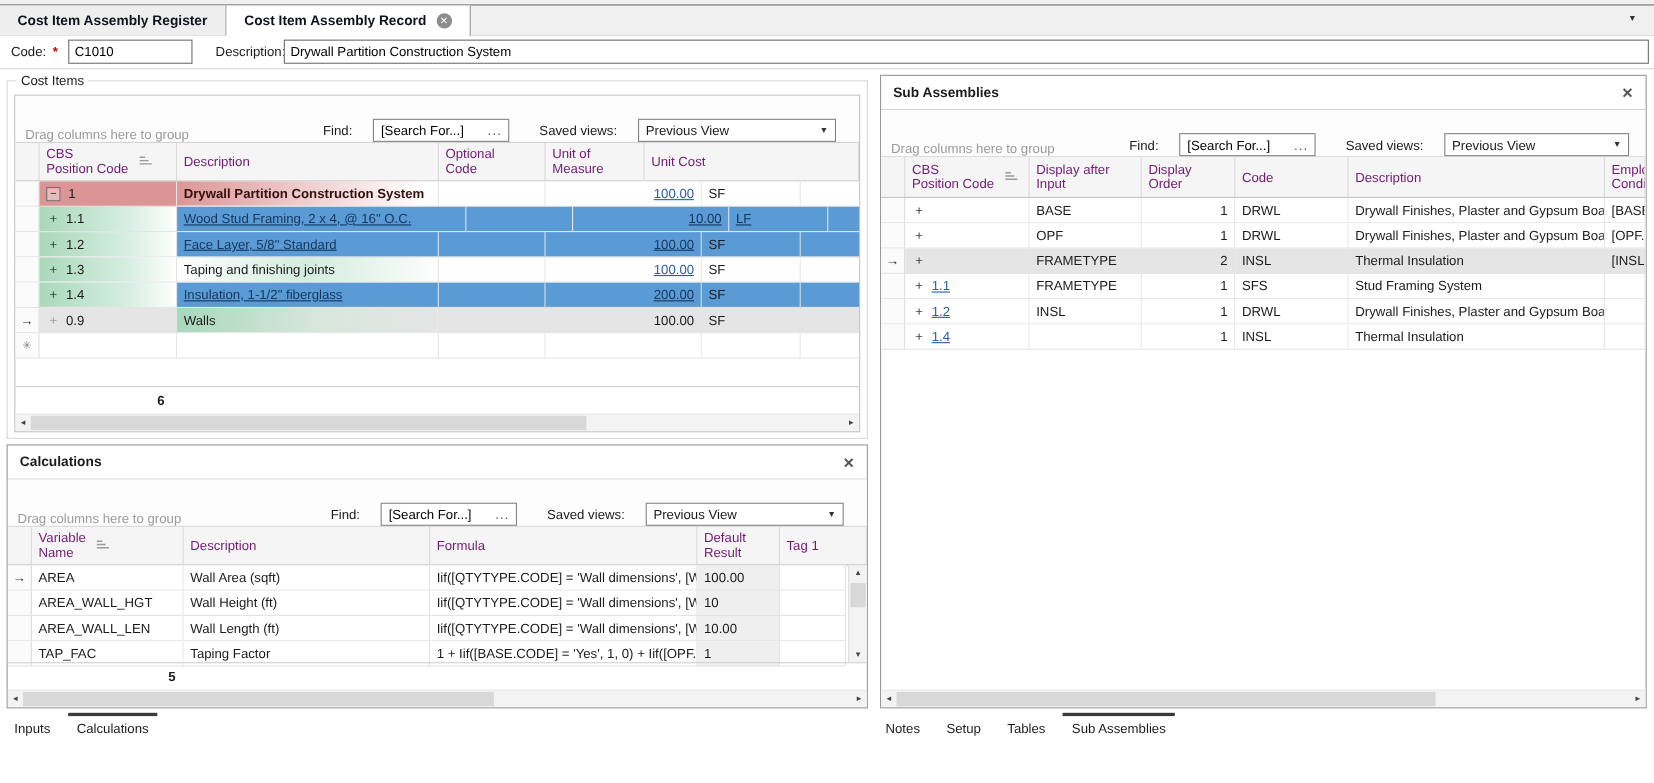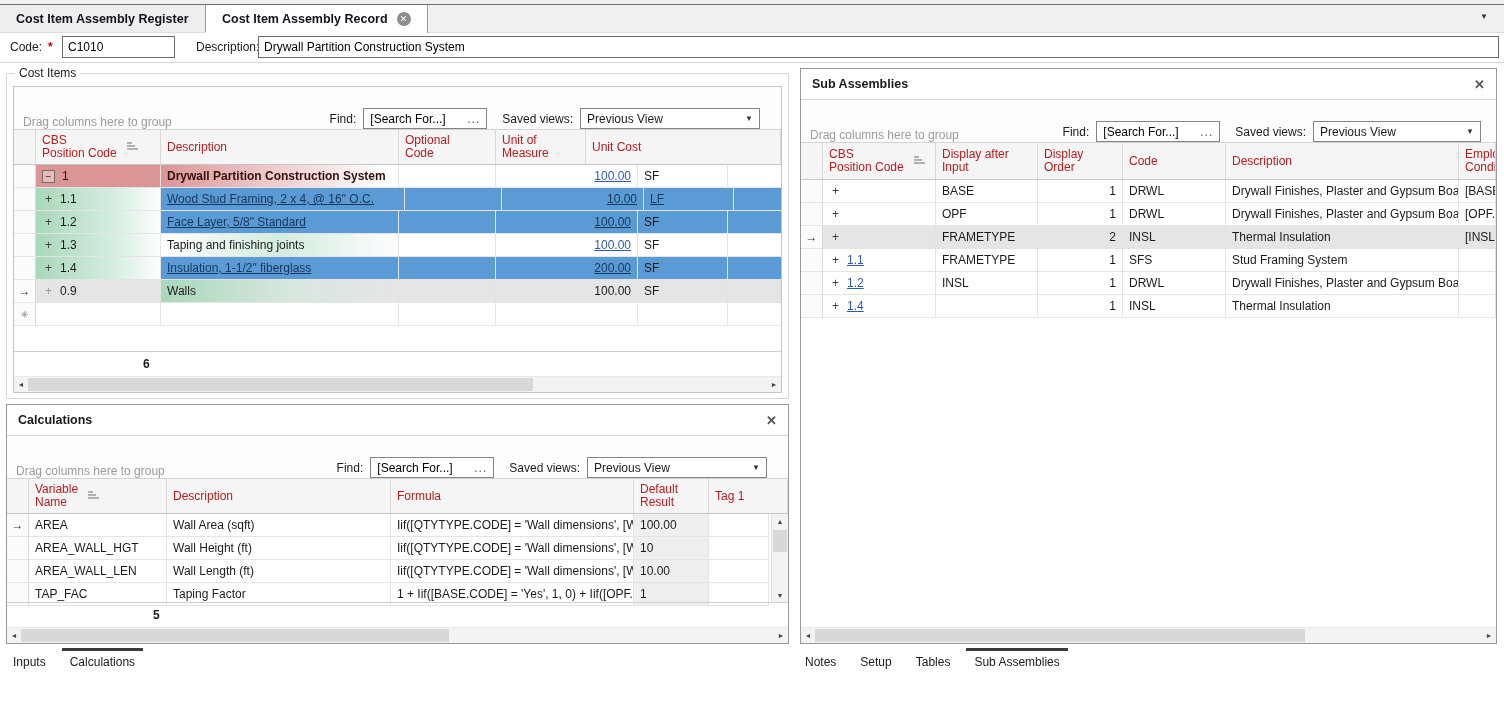--- a/index.html
+++ b/index.html
@@ -28,33 +28,33 @@
     display:flex;flex-direction:column;overflow:hidden;background:#fff;}
   
   .panel{position:absolute;border:1px solid #989898;background:#fff;display:flex;flex-direction:column;
     box-sizing:border-box;overflow:hidden;}
   .titlebar{flex:0 0 30px;display:flex;align-items:center;padding:0 11px;border-bottom:1px solid #d4d4d4;
     font-weight:bold;font-size:12.5px;}
   .panel-close{margin-left:auto;color:#555;font-size:13px;}
   
   .gtoolbar{flex:0 0 30px;display:flex;align-items:flex-end;padding:0 9px;border-bottom:1px solid #d4d4d4;background:#fdfdfd;}
   .draghint{color:#9b9b9b;}
-  .findwrap{margin-left:auto;display:flex;align-items:center;gap:7px;margin-top:21px;}
+  .findwrap{margin-left:auto;display:flex;align-items:center;gap:19px;margin-top:21px;}
   .findbox{width:124px;height:21px;border:1px solid #848484;display:flex;align-items:center;background:#fff;box-sizing:border-box;}
   .findbox input{border:0;outline:0;flex:1;min-width:0;padding:0 0 0 6px;font:inherit;background:transparent;}
   .findbox .dots{padding:0 6px;color:#555;letter-spacing:1px;}
   .svlbl{margin-left:8px;}
   .combo{width:180px;height:21px;border:1px solid #848484;display:flex;align-items:center;background:#fff;
     padding:0 6px;box-sizing:border-box;margin-right:12px;}
   .combo .caret{margin-left:auto;font-size:8px;color:#333;}
   #sub-panel .combo{width:168px;margin-right:6px;}
   
   .ghead{display:flex;flex:0 0 34px;background:#f5f5f5;border-bottom:1px solid #c6c6c6;}
   #sub-panel .ghead{flex:0 0 36px;}
-  .hcell{display:flex;align-items:center;padding:0 6px;border-right:1px solid #d9d9d9;color:#b91c1c;
+  .hcell{display:flex;align-items:center;padding:0 6px;border-right:1px solid #d9d9d9;color:#701a75;
     white-space:pre-line;line-height:13px;overflow:hidden;box-sizing:border-box;flex:0 0 auto;}
   .sort-ic{margin-left:9px;flex:0 0 auto;}
   .gridrow{display:flex;flex:0 0 23px;height:23px;}
   .cell{display:flex;align-items:center;padding:0 6px;border-right:1px solid #e4e4e4;border-bottom:1px solid #e4e4e4;
     overflow:hidden;white-space:nowrap;box-sizing:border-box;flex:0 0 auto;background:#fff;}
   .cell.ind{justify-content:center;background:#fbfbfb;border-right:1px solid #d9d9d9;padding:0;color:#444;}
   .right{justify-content:flex-end;}
   .expand{width:13px;margin-right:5px;color:#3d3d3d;font-size:12px;text-align:center;flex:0 0 auto;}
   .expbox{width:11px;height:11px;border:1px solid #6f6f6f;font-size:10px;line-height:9px;display:flex;align-items:center;
     justify-content:center;margin-right:7px;background:rgba(255,255,255,.35);color:#222;flex:0 0 auto;}
@@ -177,21 +177,21 @@
               <span class="txt">SF</span>
             </div>
             <div class="cell c-cost right" style="width: 70px;"></div>
           </div>
           <div class="gridrow r-selected">
             <div class="cell ind" style="width: 22px;"></div>
             <div class="cell c-cbs" style="width: 125px;">
               <span class="expand">+</span>
               <span class="txt">1.1</span>
             </div>
-            <div class="cell c-desc" style="width: 244px;">
+            <div class="cell c-desc" style="width: 263px;">
               <span class="lnk txt">Wood Stud Framing, 2 x 4, @ 16" O.C.</span>
             </div>
             <div class="cell c-opt" style="width: 97px;">
               <span class="txt"></span>
             </div>
             <div class="cell c-fc right" style="width: 142px;">
               <span class="lnk txt">10.00</span>
             </div>
             <div class="cell c-uom" style="width: 90px;">
               <span class="lnk txt">LF</span>

